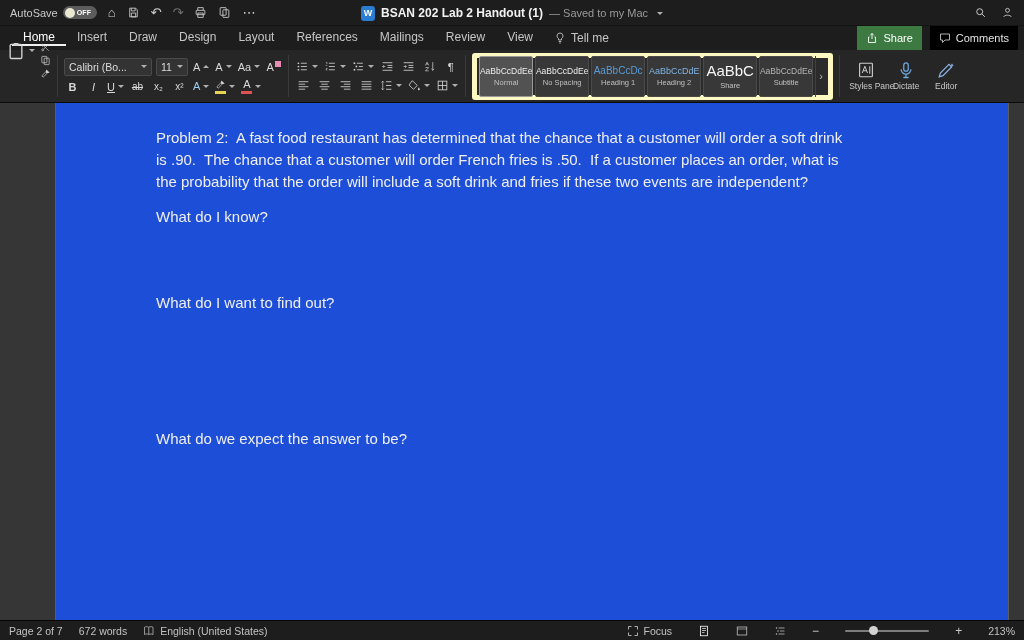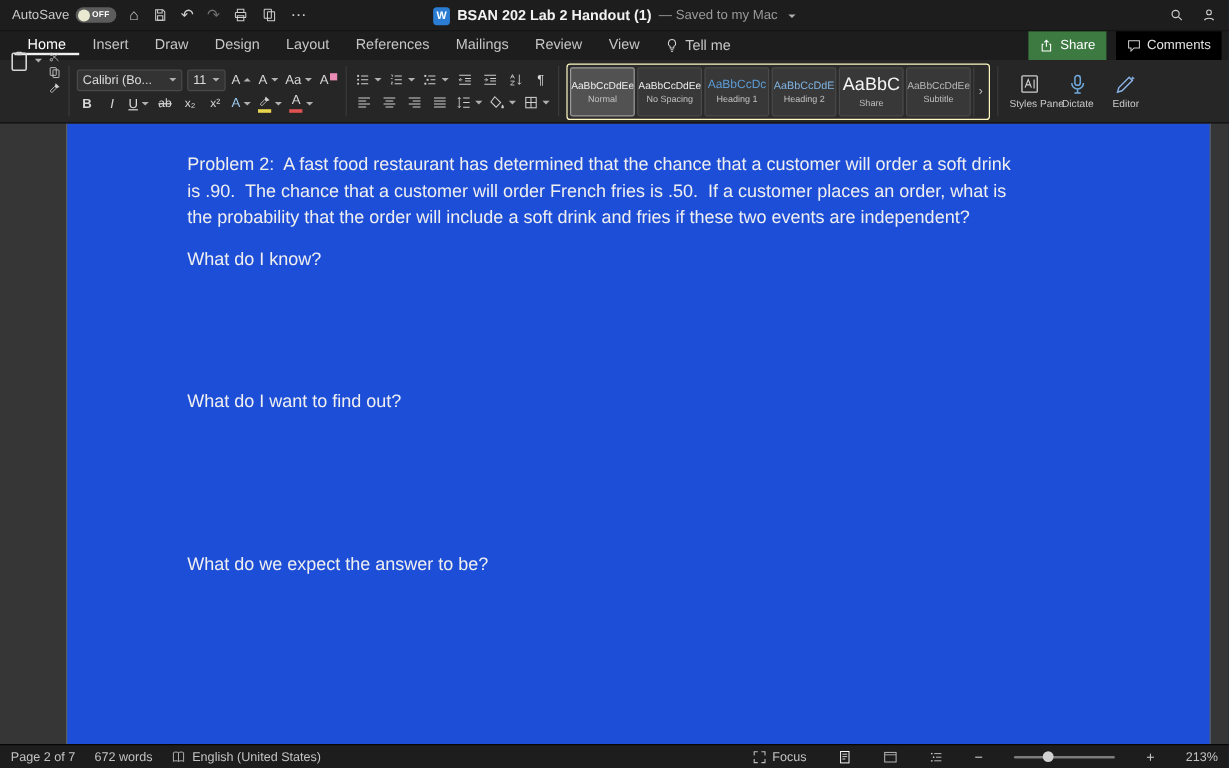--- a/index.html
+++ b/index.html
@@ -60,40 +60,40 @@
   .rbtn{min-width:17px;height:16px;display:flex;align-items:center;justify-content:center;color:#d8d8d8;font-size:11px;border-radius:2px;padding:0 1px}
   .rbtn.b{font-weight:bold}
   .rbtn.i{font-style:italic}
   .rbtn.u span{text-decoration:underline}
   .rbtn.st span{text-decoration:line-through}
   .rbtn.small{font-size:10px}
   .colbtn{display:flex;flex-direction:column;align-items:center;justify-content:center;height:16px;line-height:1}
   .cbar{width:11px;height:3px;margin-top:1px}
   .bar-y{background:#e8d44d}
   .bar-r{background:#e05252}
-  .gallery{display:flex;align-items:center;background:#2b2b2b;border:1px solid #fef9c3;border-radius:3px;padding:2px;gap:2px;height:47px;flex:0 0 auto}
+  .gallery{display:flex;align-items:center;background:#2b2b2b;border:5px solid #fef9c3;border-radius:3px;padding:2px;gap:2px;height:47px;flex:0 0 auto}
   .card{width:54px;height:41px;background:#383838;border:1px solid #4a4a4a;border-radius:2px;display:flex;flex-direction:column;align-items:center;justify-content:center;gap:2px;overflow:hidden}
   .card.sel{background:#525252;border-color:#9a9a9a}
   .samp{color:#ececec;font-size:8.5px;white-space:nowrap}
   .samp.h1{color:#5b9bd5;font-size:10px}
   .samp.h2{color:#7fb3e3;font-size:9px}
   .samp.title{font-size:15px;color:#f5f5f5}
   .samp.sub{color:#b5b5b5}
   .cname{font-size:7.5px;color:#c0c0c0;white-space:nowrap}
   .gal-more{width:11px;height:41px;display:flex;align-items:center;justify-content:center;color:#bbb;font-size:11px;border-left:1px solid #404040}
   .bigbtn{display:flex;flex-direction:column;align-items:center;justify-content:center;gap:3px;width:40px}
   .bigbtn .blabel{font-size:8.5px;color:#c9c9c9;text-align:center;line-height:1.15;width:34px}
 
   
   .canvas{flex:1 1 auto;position:relative;background:#363636;overflow:hidden}
   .page{position:absolute;left:55px;right:15px;top:0;bottom:0;background:#1d4ed8;border-left:1px solid #5d5d5d;border-right:1px solid #5d5d5d}
   .doc{padding:24px 0 0 100px}
   .doc p{width:692px;font-size:15px;line-height:21.8px;color:#efefef;white-space:pre-wrap}
   .doc p.q1{margin-top:14px}
-  .doc p.q2{margin-top:96px}
+  .doc p.q2{margin-top:64px}
   .doc p.q3{margin-top:114px}
 
   
   .statusbar{height:20px;background:#1d1d1d;border-top:1px solid #060606;display:flex;align-items:center;padding:0 9px;font-size:10.5px;color:#c2c2c2;flex:0 0 auto}
   .sb-left{display:flex;align-items:center;gap:16px}
   .sb-right{margin-left:auto;display:flex;align-items:center;gap:26px}
   .sb-item{display:flex;align-items:center;gap:5px}
   .sic{width:12px;height:12px;color:#bdbdbd}
   .sic.on{color:#ffffff}
   .zoomtrack{width:84px;height:2px;background:#7d7d7d;border-radius:1px;position:relative}

